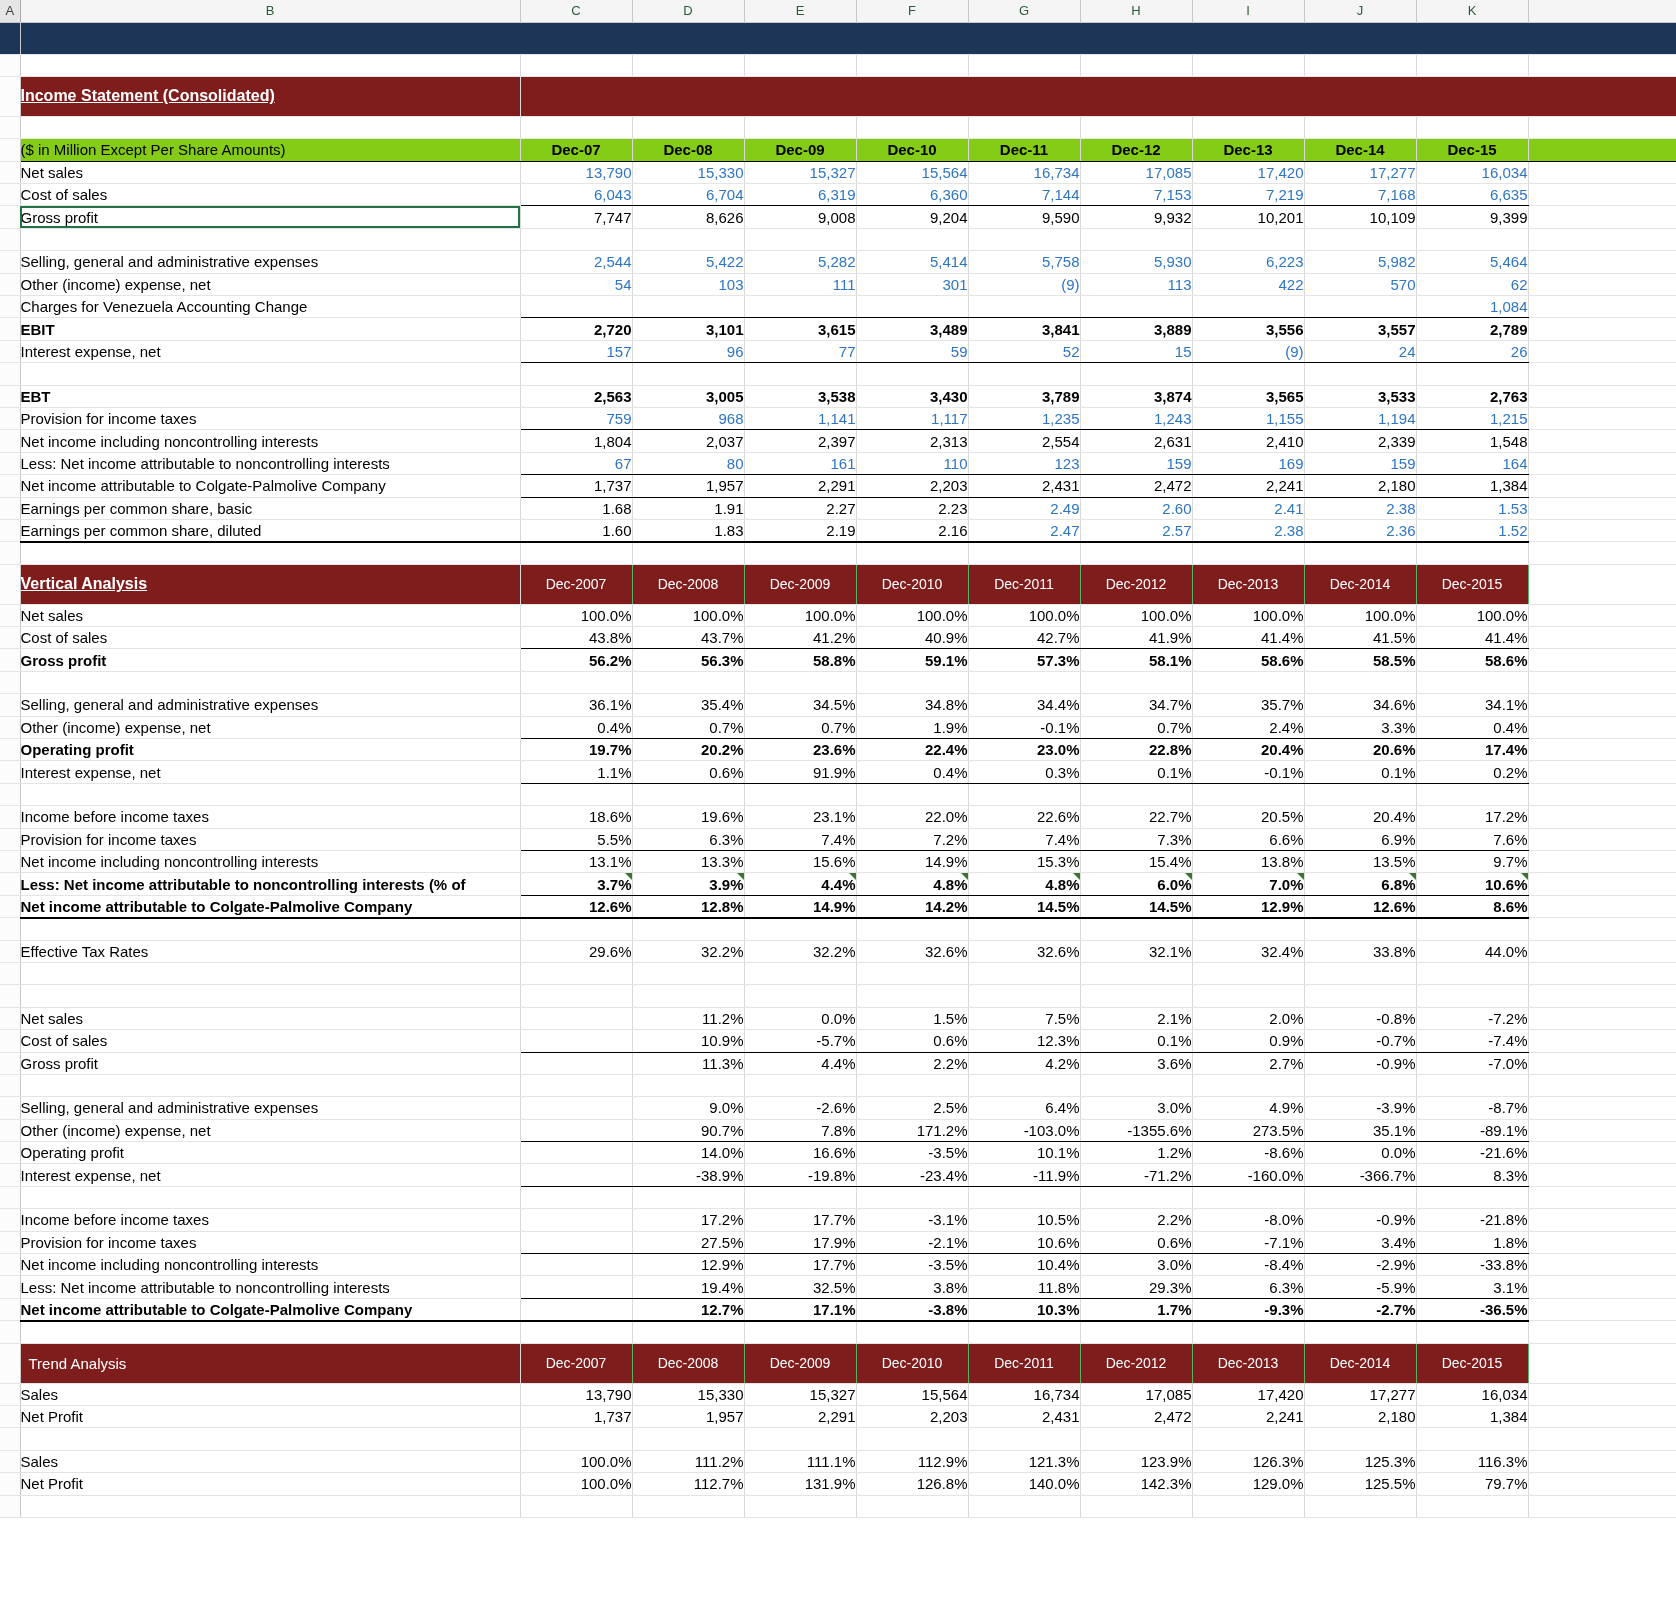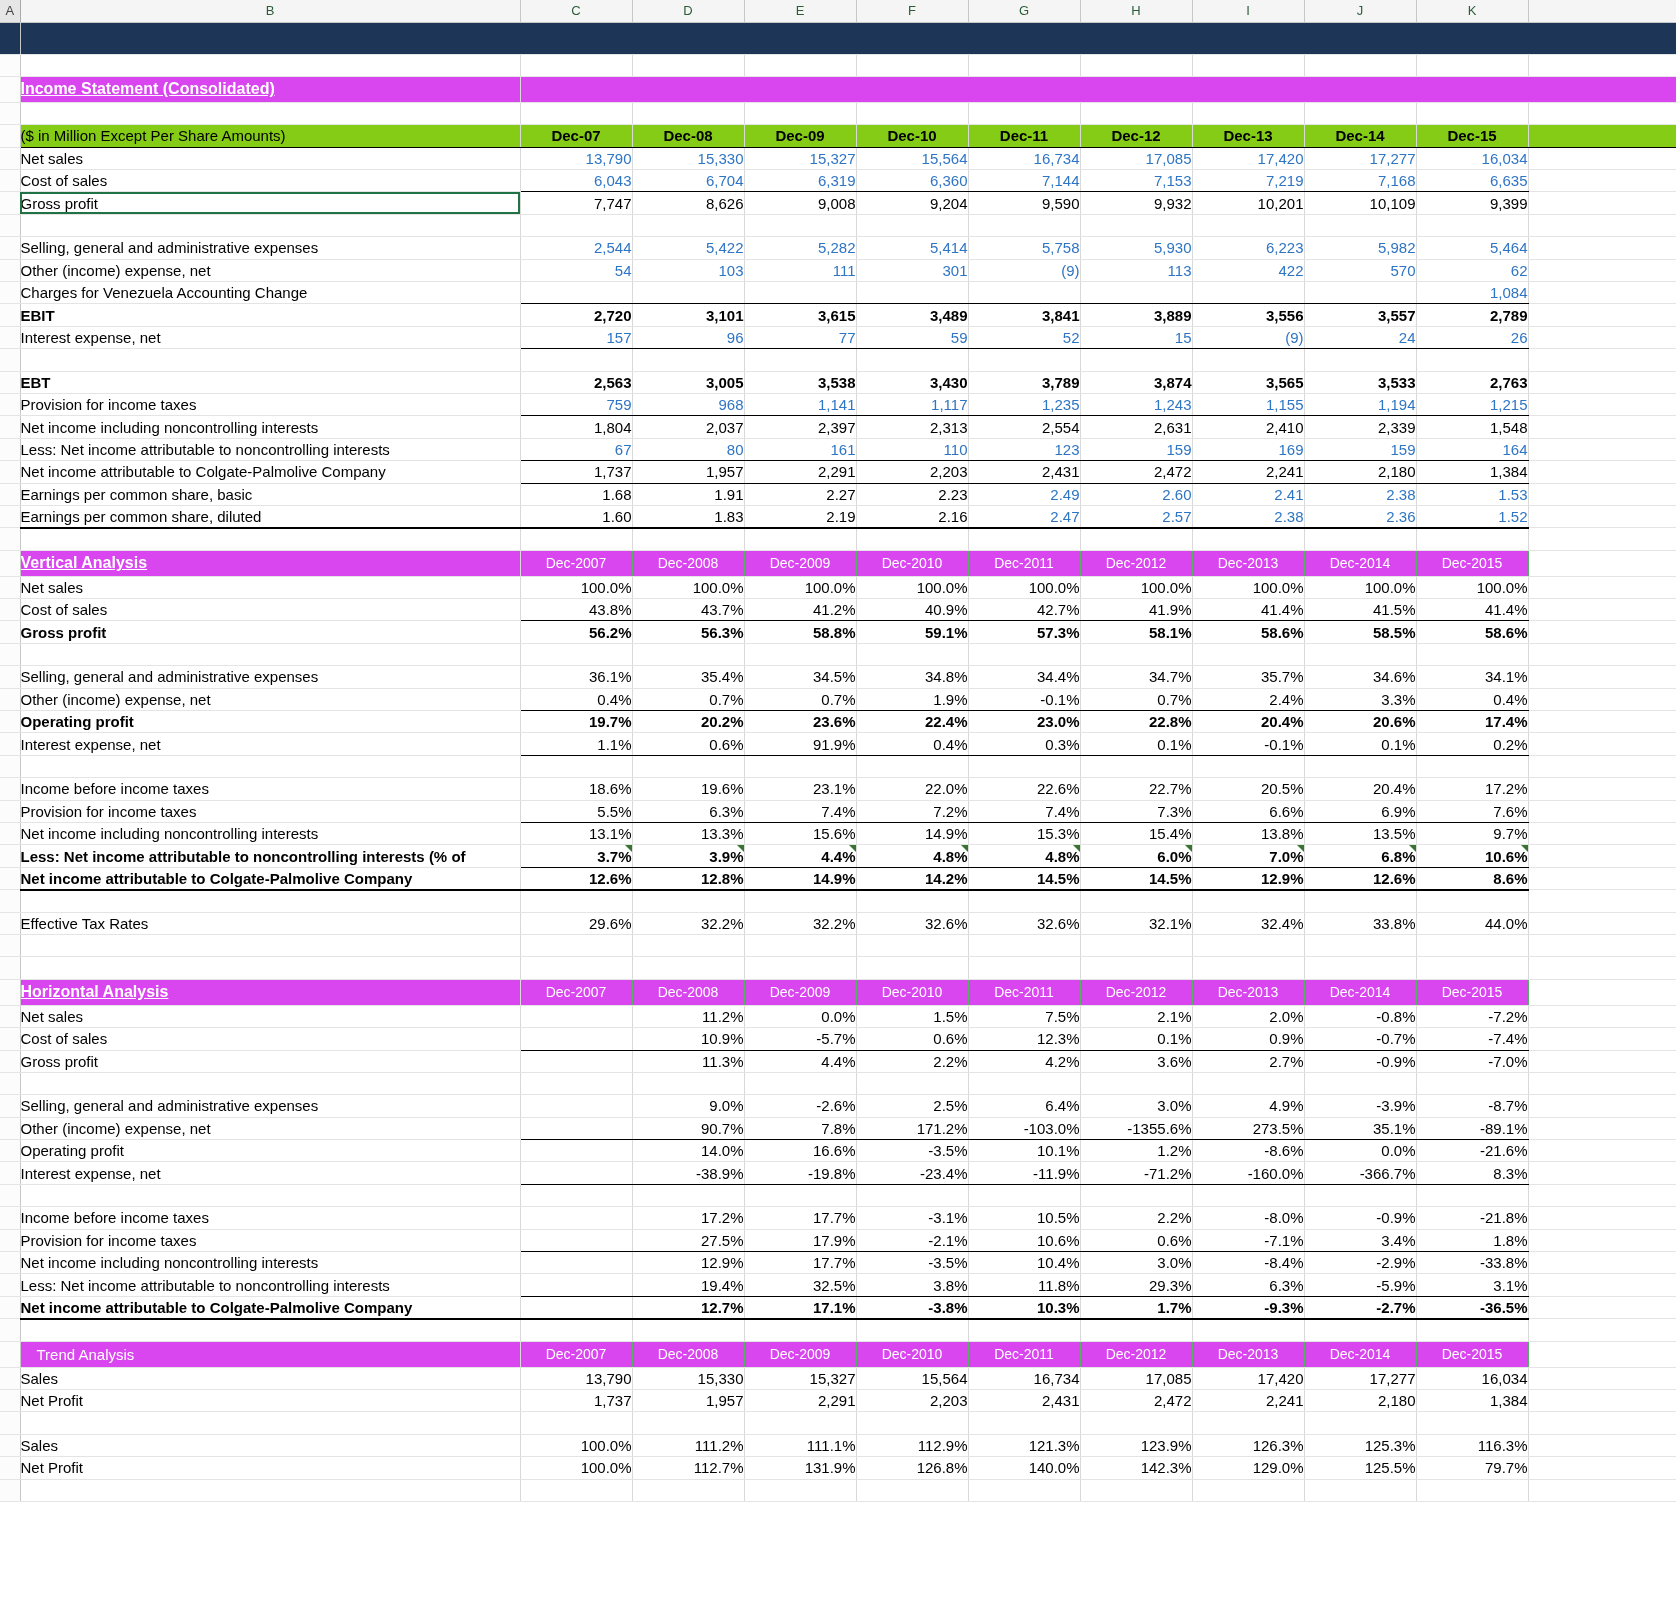--- a/index.html
+++ b/index.html
@@ -55,32 +55,32 @@
 
   .blue   { color: #2e75c4; }
   .black  { color: #000000; }
   .bold   { font-weight: bold; }
   .bline  { border-bottom: 1.5px solid #000; }
   .bline2 { border-bottom: 2.5px solid #000; }
 
   
   .navy { background: #1d3557; height: 32px; }
   .green-banner {
-    background: #d946ef;
+    background: #7f1d1d;
     color: #ffffff;
-    height: 26px;
+    height: 40px;
   }
   .banner-title {
     padding-left: 4px;
     font-weight: bold;
     font-size: 16px;
     text-decoration: underline;
     color: #ffffff;
   }
-  .banner-title.plain { text-decoration: none; font-weight: normal; font-size: 15px; padding-left: 16px;}
+  .banner-title.plain { text-decoration: none; font-weight: normal; font-size: 15px; padding-left: 8px;}
   .banner-year {
     text-align: center;
     font-size: 14px;
     color: #ffffff;
     border-right: 1px solid #55b263;
   }
   .grayhdr {
     background: #84cc16;
     font-weight: bold;
     border-bottom: 1.5px solid #000;
@@ -728,34 +728,20 @@
         <td class="c"></td>
         <td class="c"></td>
         <td class="c"></td>
         <td class="c"></td>
         <td class="c"></td>
         <td class="c"></td>
         <td class="c"></td>
       </tr>
       <tr>
         <td class="c rowhdr"></td>
-        <td class="c green-banner banner-title">Horizontal Analysis</td>
-        <td class="c green-banner banner-year">Dec-2007</td>
-        <td class="c green-banner banner-year">Dec-2008</td>
-        <td class="c green-banner banner-year">Dec-2009</td>
-        <td class="c green-banner banner-year">Dec-2010</td>
-        <td class="c green-banner banner-year">Dec-2011</td>
-        <td class="c green-banner banner-year">Dec-2012</td>
-        <td class="c green-banner banner-year">Dec-2013</td>
-        <td class="c green-banner banner-year">Dec-2014</td>
-        <td class="c green-banner banner-year">Dec-2015</td>
-        <td class="c"></td>
-      </tr>
-      <tr>
-        <td class="c rowhdr"></td>
         <td class="c lbl">Net sales</td>
         <td class="c num black"></td>
         <td class="c num black">11.2%</td>
         <td class="c num black">0.0%</td>
         <td class="c num black">1.5%</td>
         <td class="c num black">7.5%</td>
         <td class="c num black">2.1%</td>
         <td class="c num black">2.0%</td>
         <td class="c num black">-0.8%</td>
         <td class="c num black">-7.2%</td>

